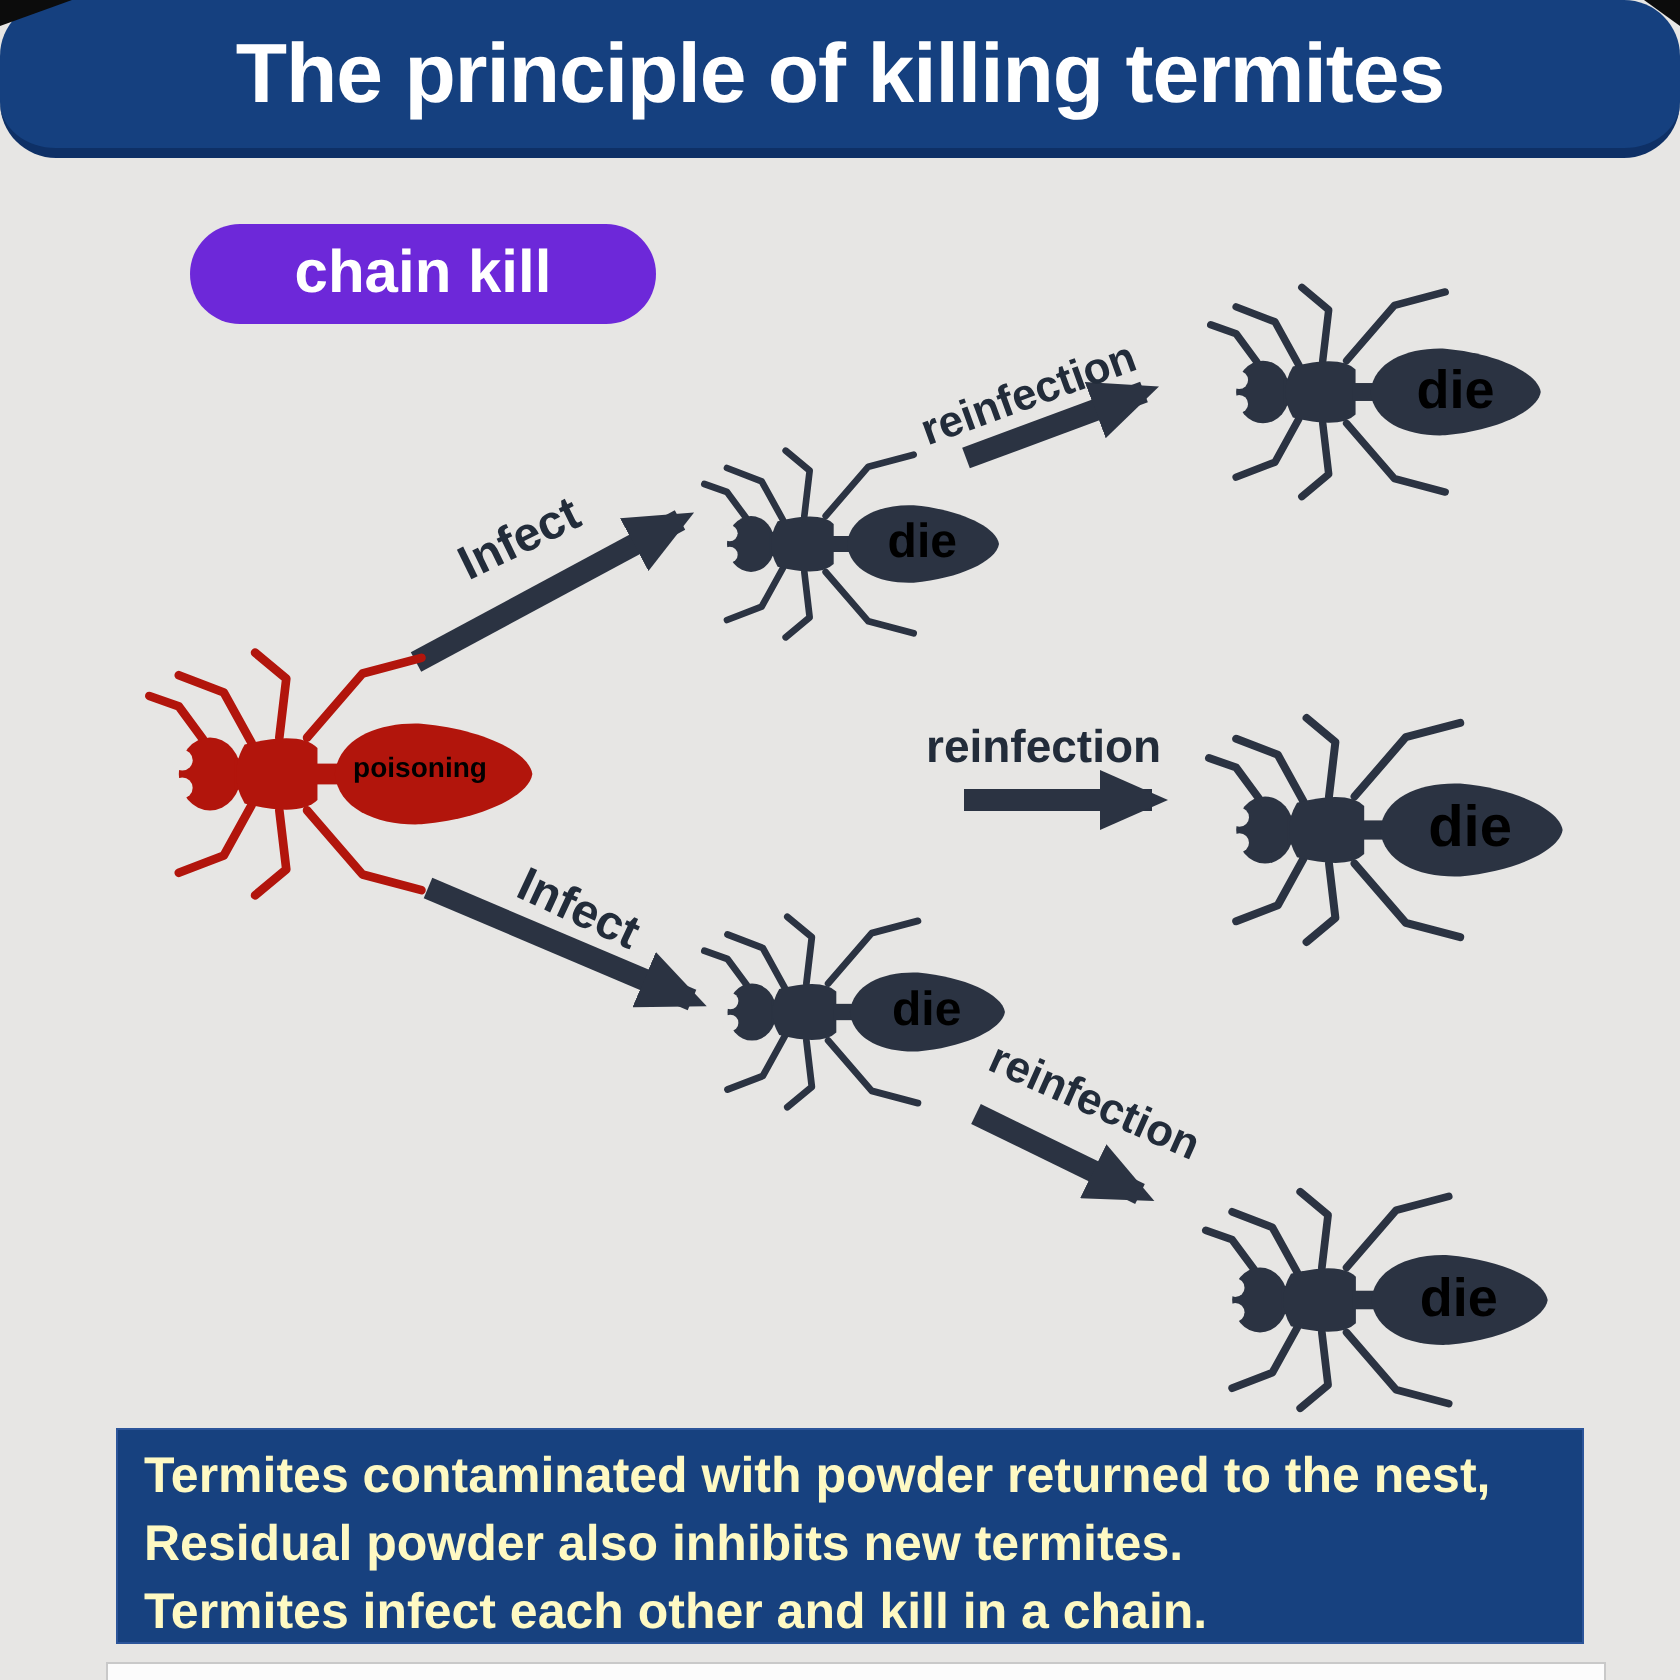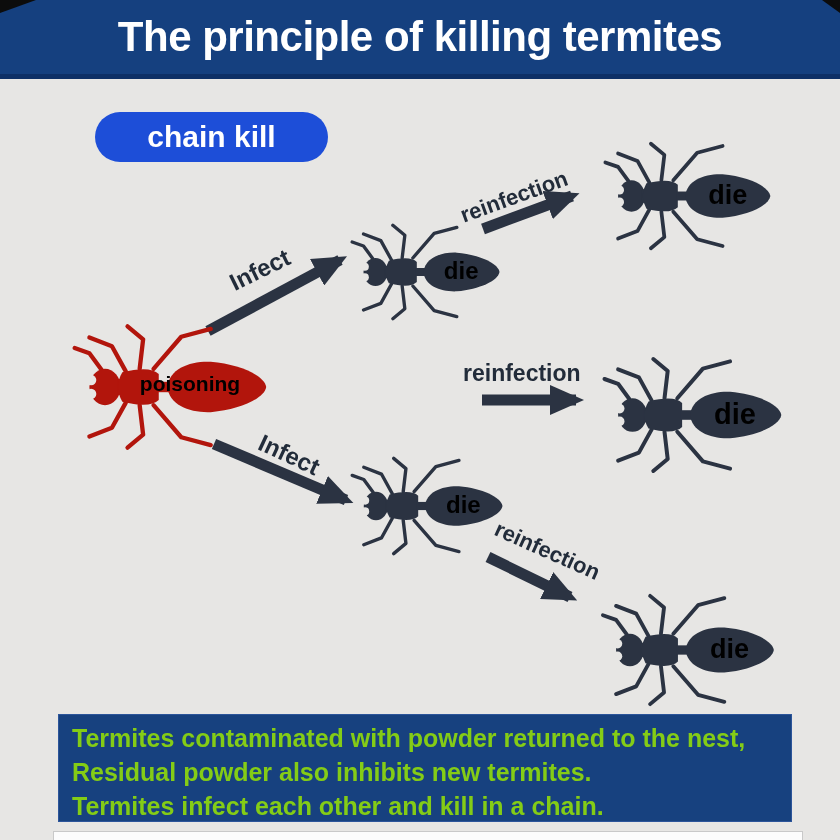--- a/index.html
+++ b/index.html
@@ -5,34 +5,34 @@
   html,body { margin:0; padding:0; }
   .stage {
     position:relative; width:840px; height:840px;
     background:#e7e6e4; overflow:hidden;
     font-family:"Liberation Sans", sans-serif;
   }
   
   .banner {
     position:absolute; left:0; top:0; width:840px; height:74px;
     background:#15407f; border-bottom:5px solid #0e3066;
-    display:flex; align-items:center; justify-content:center;
+    display:flex; align-items:center; justify-content:center;border-radius:28px;
   }
   .banner h1 {
     margin:0; color:#ffffff; font-size:42px; font-weight:bold;
     letter-spacing:-0.5px; white-space:nowrap;
   }
   .corner-tl { position:absolute; top:0; left:0; width:36px; height:13px;
     background:#0c0c0c; clip-path:polygon(0 0,100% 0,0 100%); }
   .corner-tr { position:absolute; top:0; right:0; width:18px; height:13px;
     background:#0c0c0c; clip-path:polygon(0 0,100% 0,100% 100%); }
   
   .badge {
     position:absolute; left:95px; top:112px; width:233px; height:50px;
-    background:#1d4ed8; border-radius:26px;
+    background:#6d28d9; border-radius:26px;
     display:flex; align-items:center; justify-content:center;
     color:#ffffff; font-size:30px; font-weight:bold;
   }
   
   .ant { position:absolute; }
   .ant svg { display:block; width:100%; height:100%; overflow:visible; }
   .ant-dark { color:#2b3342; }
   .ant-red  { color:#b2150c; }
   .ant-label {
     position:absolute; left:73%; top:50%;
@@ -44,21 +44,21 @@
   .overlay { position:absolute; left:0; top:0; pointer-events:none; }
   .arrow { stroke:#2b3342; stroke-width:11; }
   .arrow-label {
     position:absolute; color:#222c3a; font-weight:bold;
     white-space:nowrap; transform-origin:center;
   }
   
   .info-box {
     position:absolute; left:58px; top:714px; width:734px; height:108px;
     background:#17417f; border:1px solid #2c559a; box-sizing:border-box;
-    color:#84cc16; font-weight:bold; font-size:25px; line-height:34px;
+    color:#fef9c3; font-weight:bold; font-size:25px; line-height:34px;
     padding:6px 0 16px 13px;
   }
   .info-box .line { white-space:nowrap; }
   .bottom-strip {
     position:absolute; left:53px; top:831px; width:750px; height:9px;
     background:#fcfcfc; border:1px solid #c9c9c9; border-bottom:none;
     box-sizing:border-box;
   }
 </style>
 </head>
@@ -119,21 +119,21 @@
   <div class="arrow-label" style="left:228px; top:256px; font-size:24px; transform:rotate(-26deg);">Infect</div>
   <div class="arrow-label" style="left:458px; top:184px; font-size:22px; transform:rotate(-20deg);">reinfection</div>
   <div class="arrow-label" style="left:463px; top:360px; font-size:23px;">reinfection</div>
   <div class="arrow-label" style="left:257px; top:441px; font-size:24px; transform:rotate(25deg);">Infect</div>
   <div class="arrow-label" style="left:491px; top:538px; font-size:22px; transform:rotate(24deg);">reinfection</div>
 
   <div class="ant ant-red" style="left:70px; top:322px; width:200px; height:130px;">
     <svg viewBox="0 0 230 150">
         <use href="#ant-shape"></use>
       </svg>
-    <span class="ant-label" style="font-size:21px;">poisoning</span>
+    <span class="ant-label" style="font-size:14px;margin-left:20px;">poisoning</span>
   </div>
 
   <div class="ant ant-dark" style="left:348px; top:222px; width:155px; height:100px;">
     <svg viewBox="0 0 230 150">
         <use href="#ant-shape"></use>
       </svg>
     <span class="ant-label" style="font-size:24px;">die</span>
   </div>
 
   <div class="ant ant-dark" style="left:600px; top:140px; width:175px; height:112px;">

